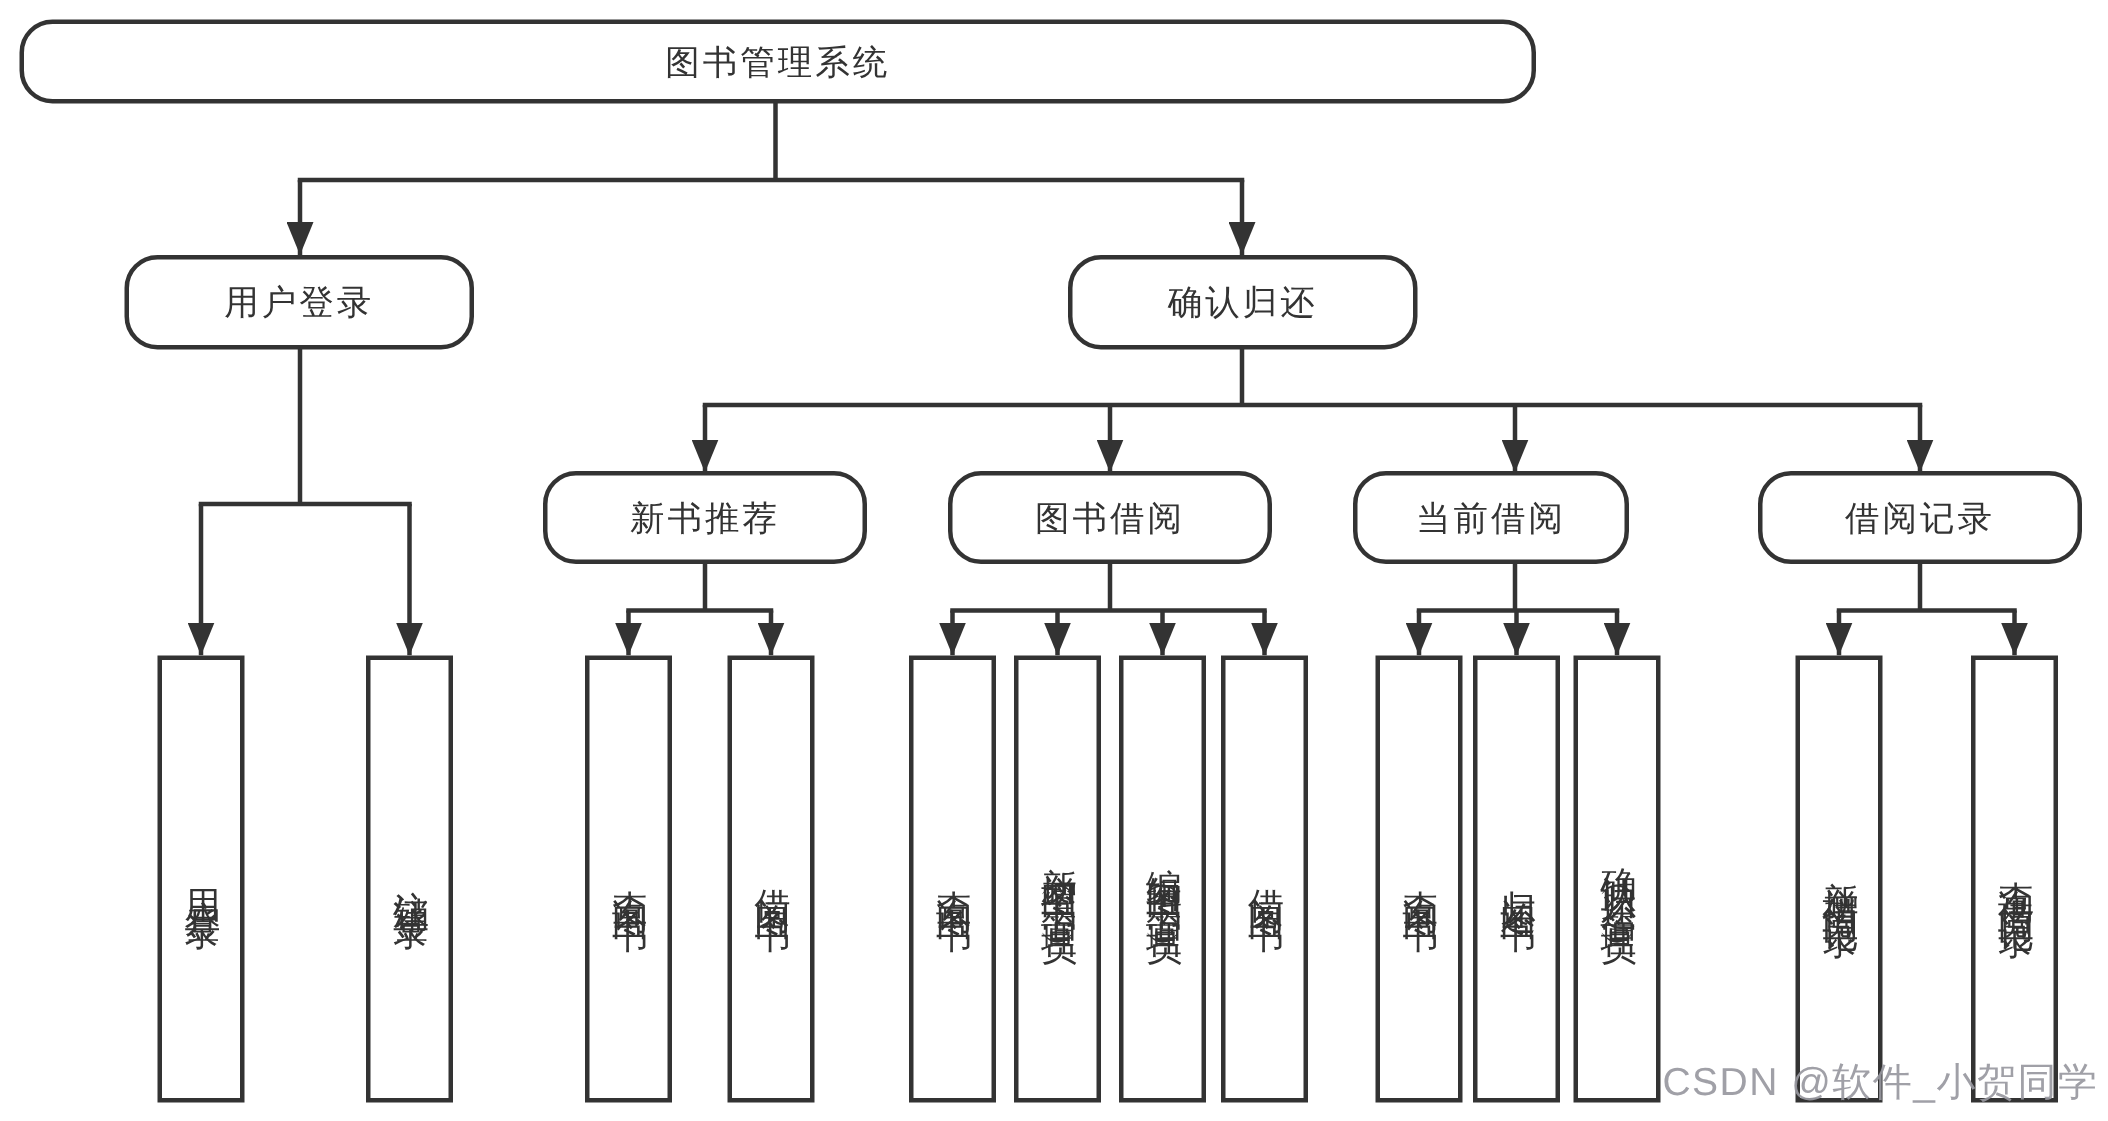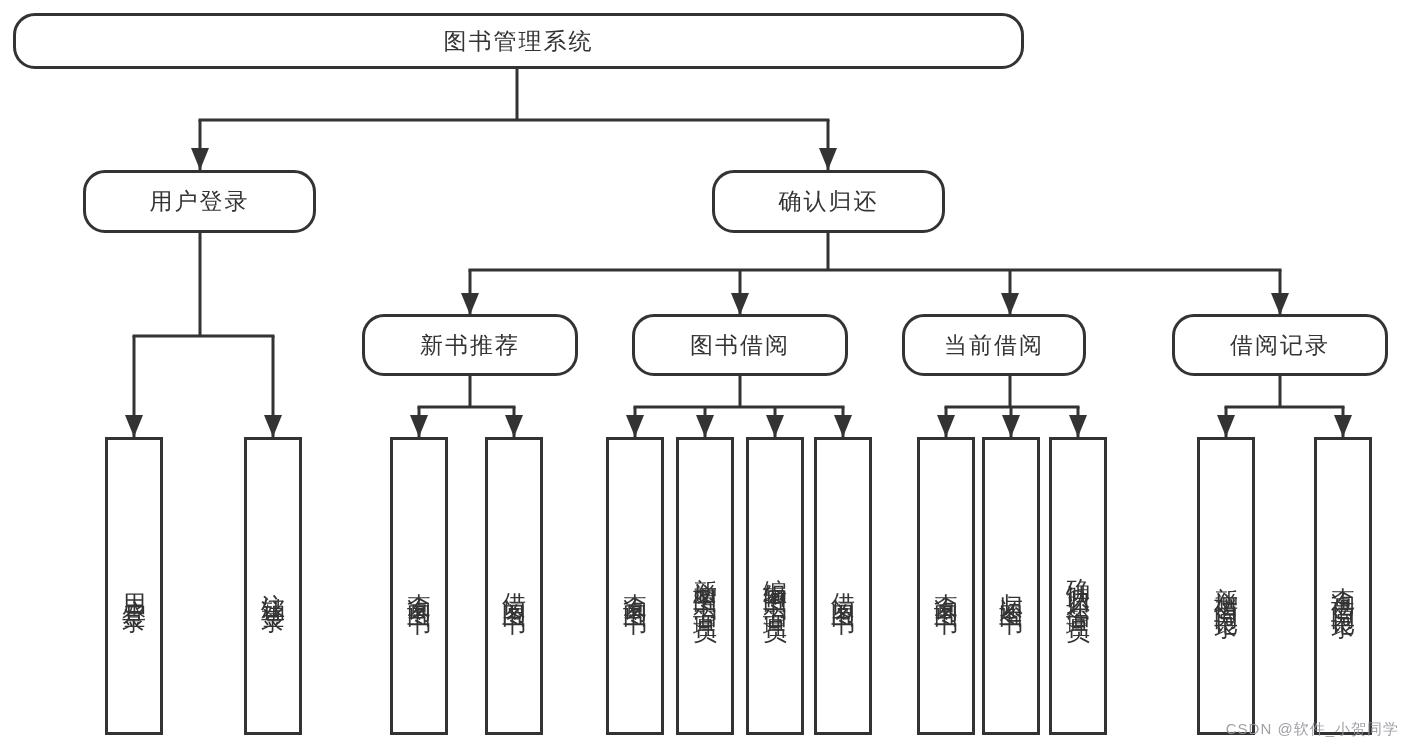--- a/index.html
+++ b/index.html
@@ -12,21 +12,21 @@
   .al{stroke:#333333;stroke-width:3;}
   .arw{fill:#333333;}
   .box{
     position:absolute;background:#ffffff;border:3px solid #333333;box-sizing:border-box;
     display:flex;align-items:center;justify-content:center;white-space:nowrap;
   }
   .h{font-size:23px;letter-spacing:2px;border-radius:22px;}
   .v{top:437px;width:58px;height:298px;}
   .vt{writing-mode:vertical-rl;font-size:24px;letter-spacing:6px;line-height:1;white-space:normal;}
   .watermark{
-    position:absolute;right:6px;bottom:8px;font-size:15px;letter-spacing:1px;
+    position:absolute;right:6px;bottom:8px;font-size:26px;letter-spacing:1px;
     color:rgba(152,152,160,0.92);z-index:5;
   }
 </style>
 </head>
 <body>
 
 <div class="stage">
 
   <svg class="connectors" width="1405" height="747" viewBox="0 0 1405 747">
     <defs>

